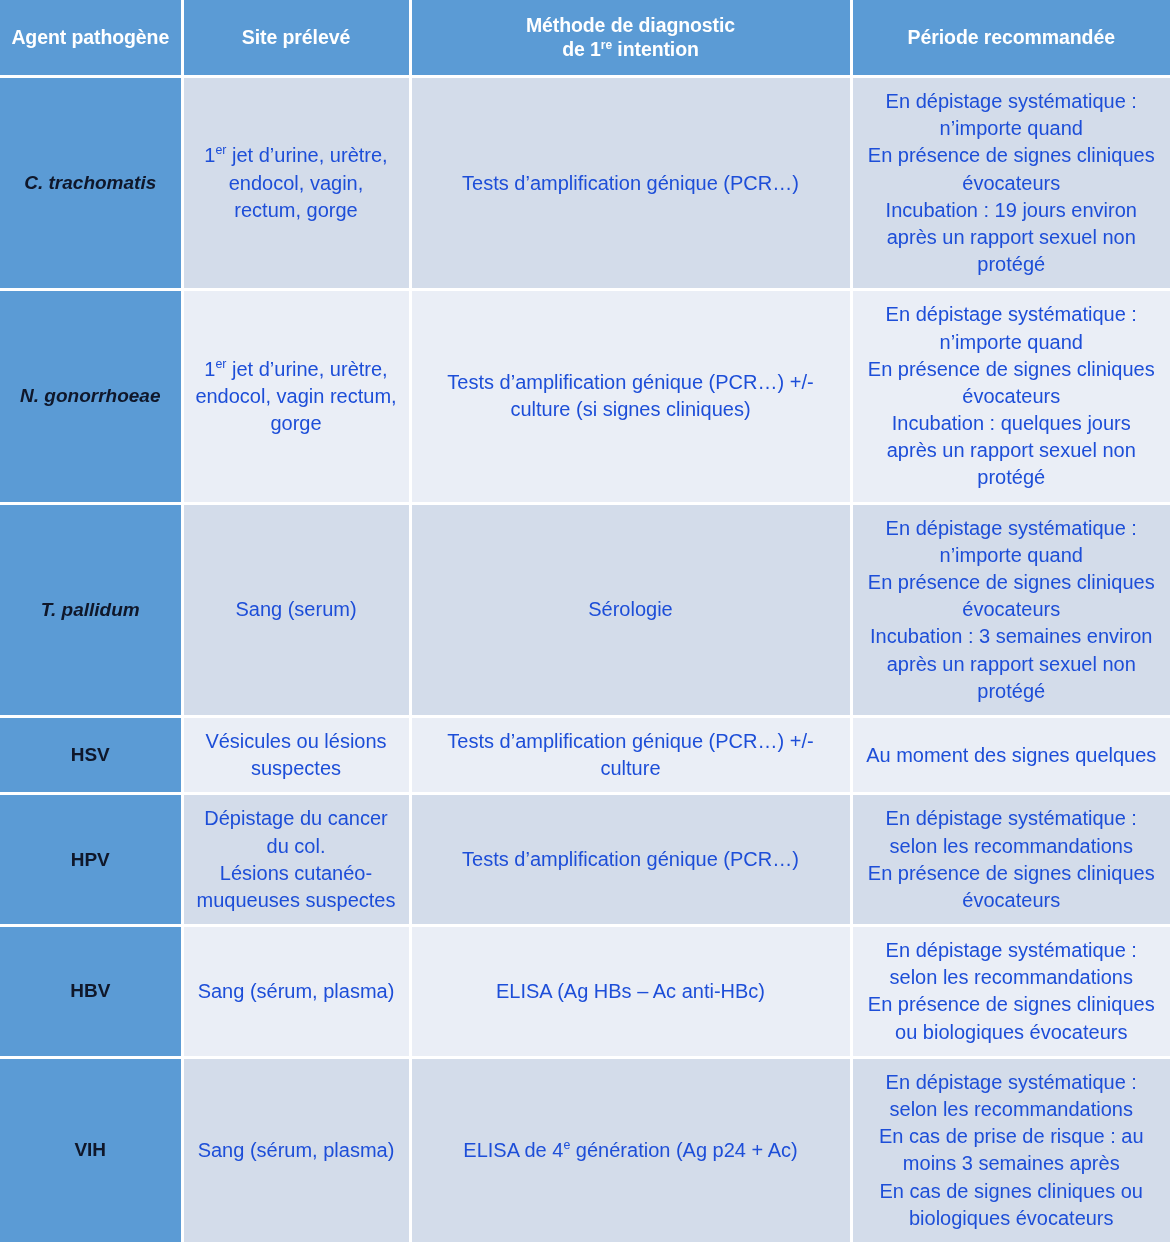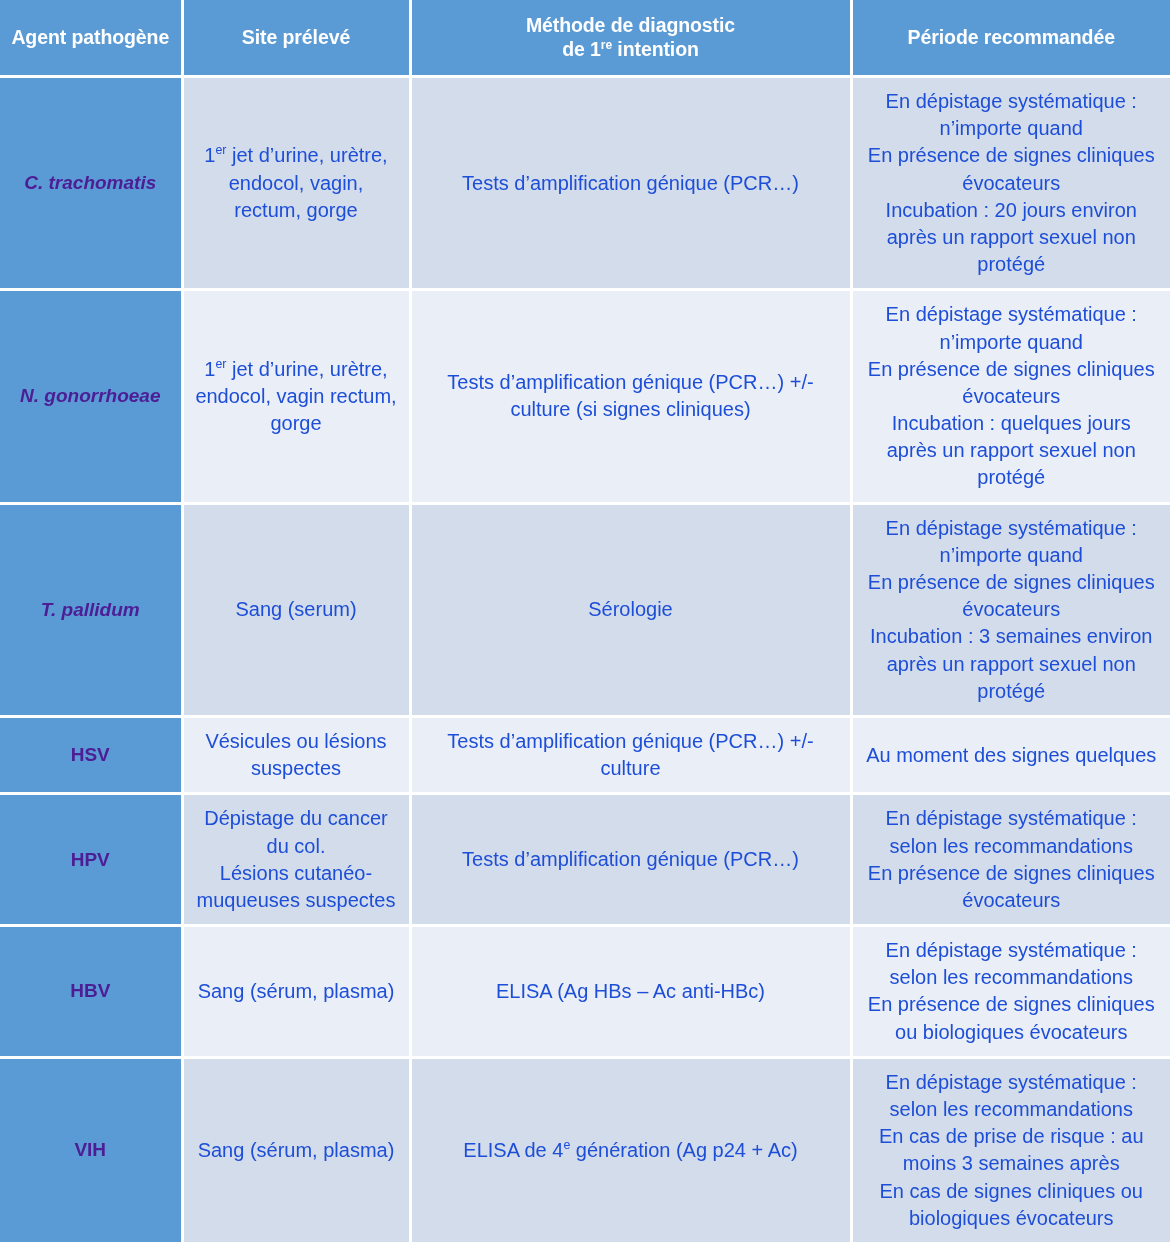--- a/index.html
+++ b/index.html
@@ -36,21 +36,21 @@
     line-height: 1.22;
     border-right: 3px solid #ffffff;
     border-bottom: 3px solid #ffffff;
     letter-spacing: -0.1px;
   }
   thead th:last-child { border-right: none; margin-left: 12px; }
 
   
   td.agent-cell {
     background: #5b9bd5;
-    color: #4c1d95;
+    color: #0f172a;
     font-size: 19px;
     font-weight: bold;
     font-style: italic;
     text-align: center;
     vertical-align: middle;
     border-right: 3px solid #ffffff;
     border-bottom: 3px solid #ffffff;
     padding: 18px 6px;
   }
   td.agent-cell.plain { font-style: normal; text-align: center; }
@@ -114,21 +114,21 @@
         <span>rectum, gorge</span>
       </td>
       <td class="body-cell lines">
         <span>Tests d’amplification génique (PCR…)</span>
       </td>
       <td class="body-cell lines">
         <span>En dépistage systématique :</span>
         <span>n’importe quand</span>
         <span>En présence de signes cliniques</span>
         <span>évocateurs</span>
-        <span>Incubation : 20 jours environ</span>
+        <span>Incubation : 19 jours environ</span>
         <span>après un rapport sexuel non</span>
         <span>protégé</span>
       </td>
     </tr>
 
     <tr class="band-b">
       <td class="agent-cell">N. gonorrhoeae</td>
       <td class="body-cell lines">
         <span class="nowrap"><span>1</span><sup>er</sup><span> jet d’urine, urètre,</span></span>
         <span>endocol, vagin rectum,</span>

